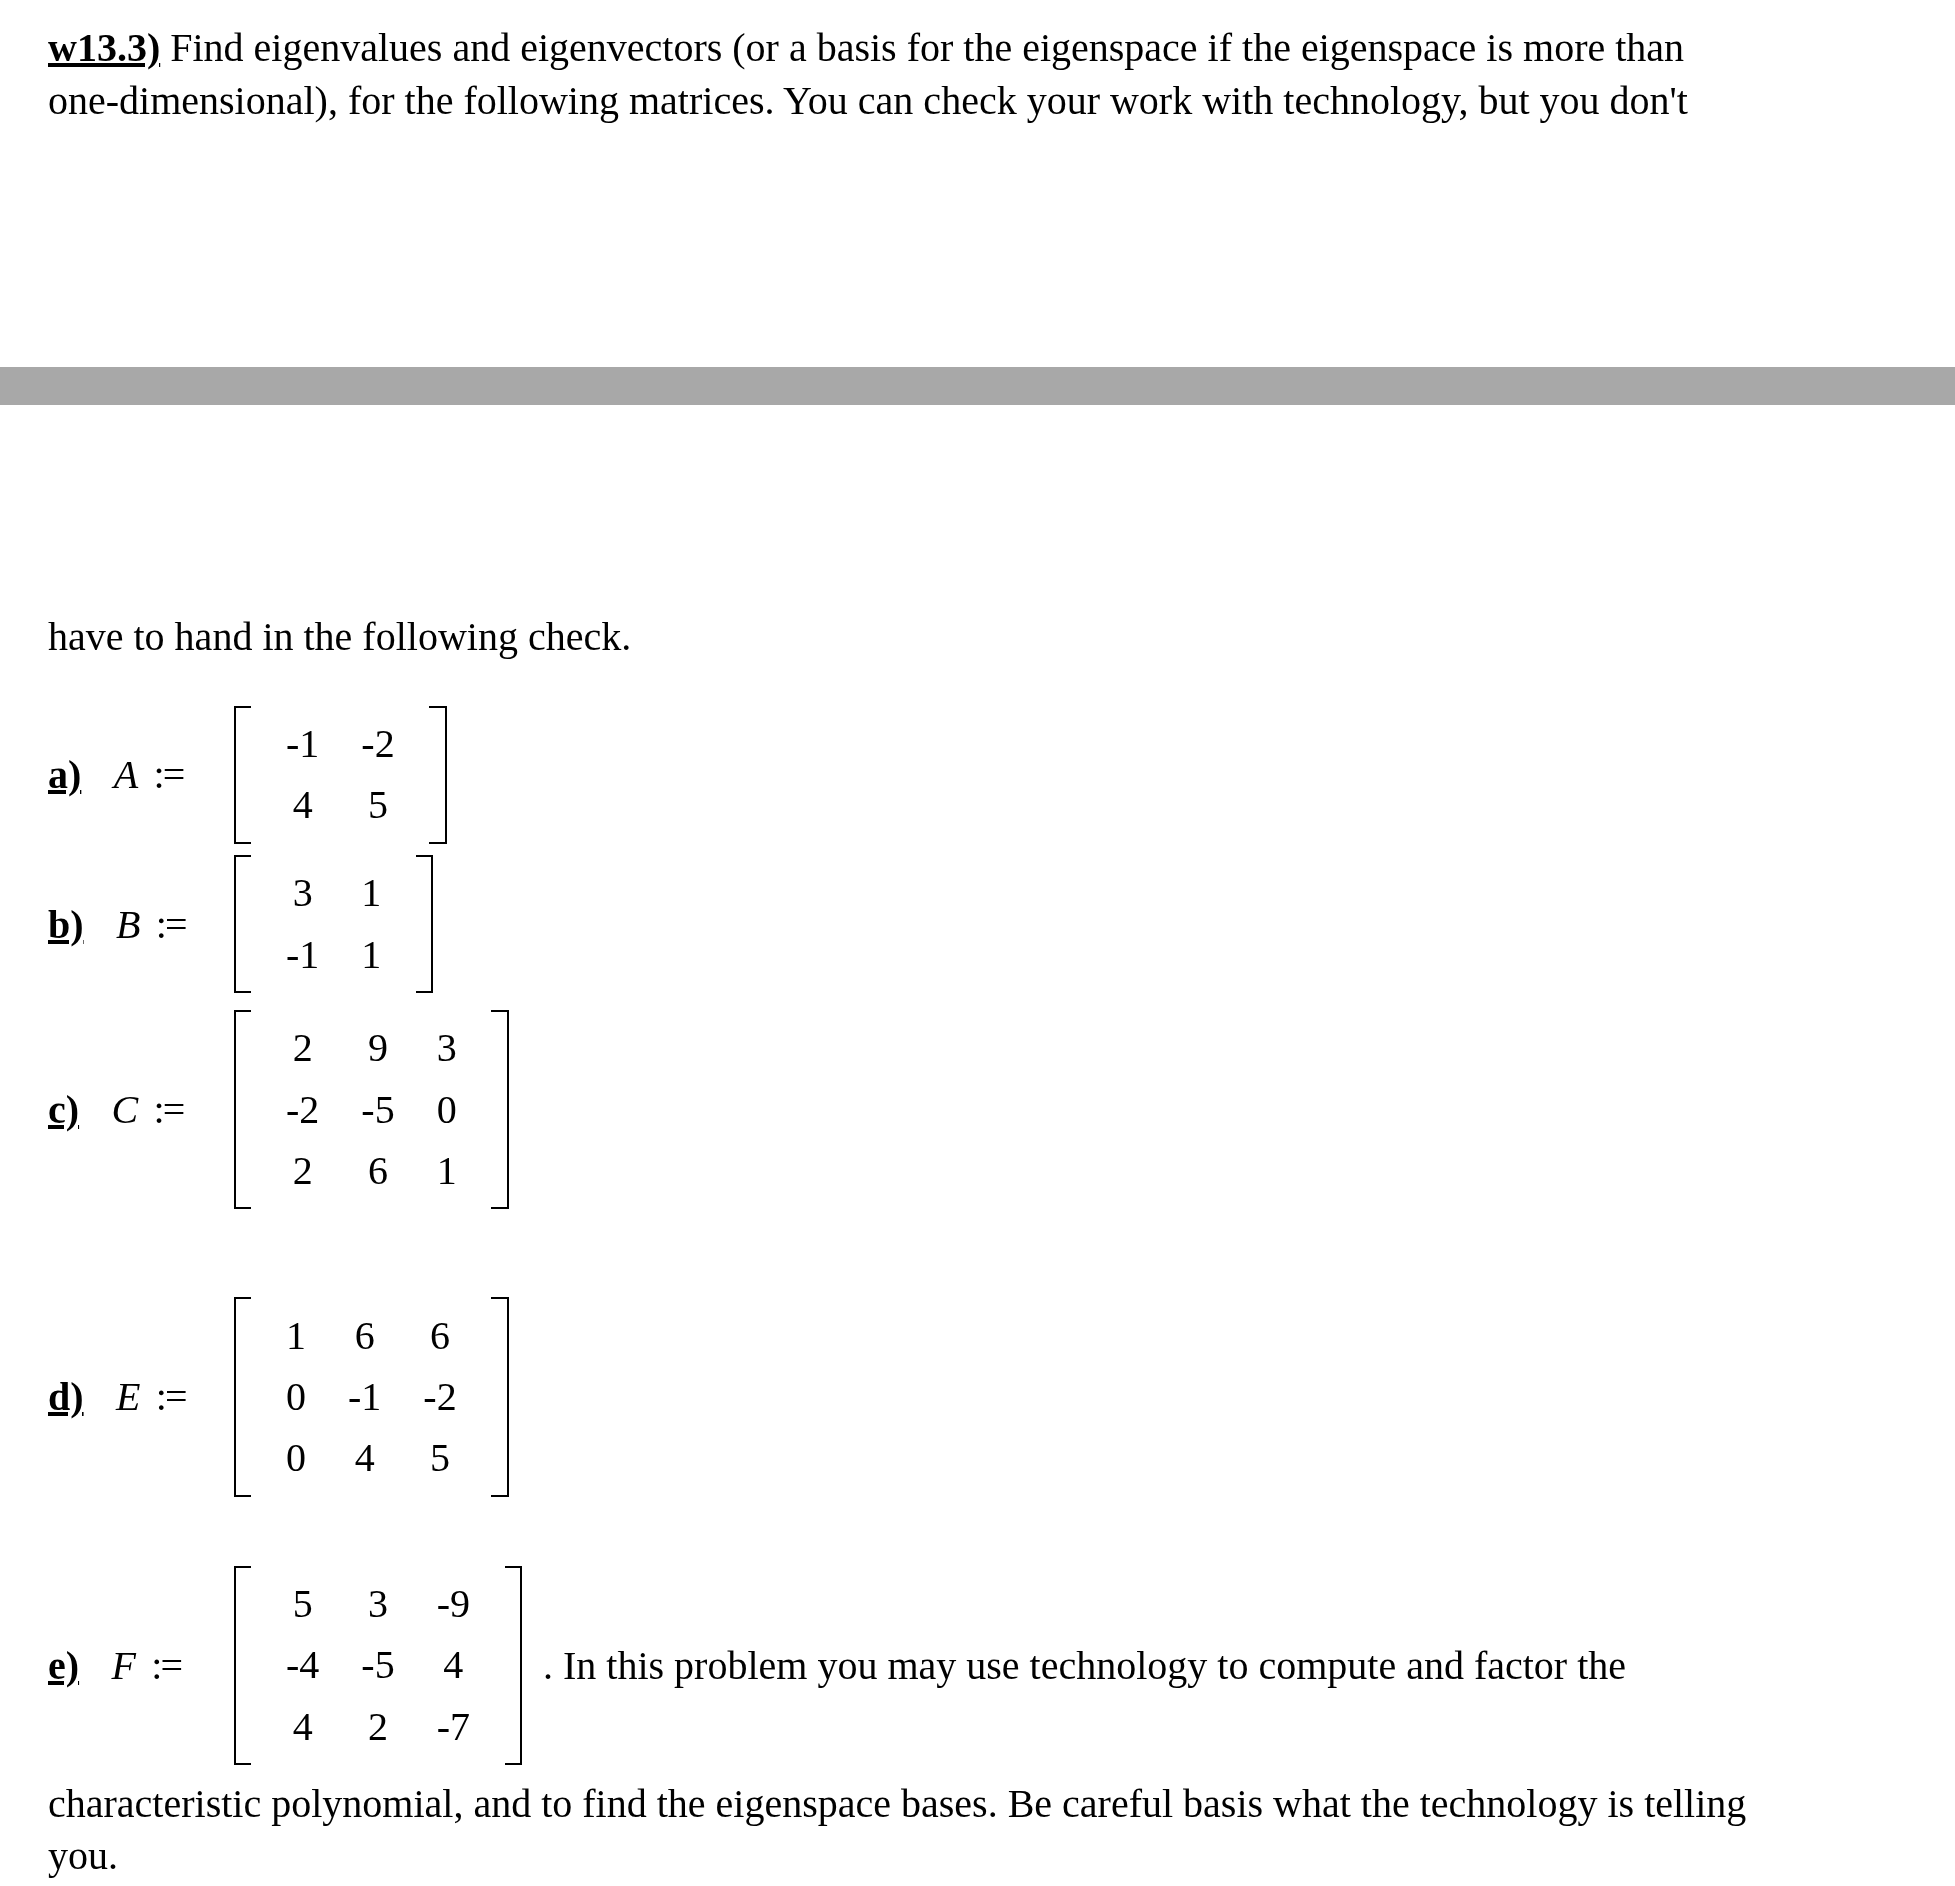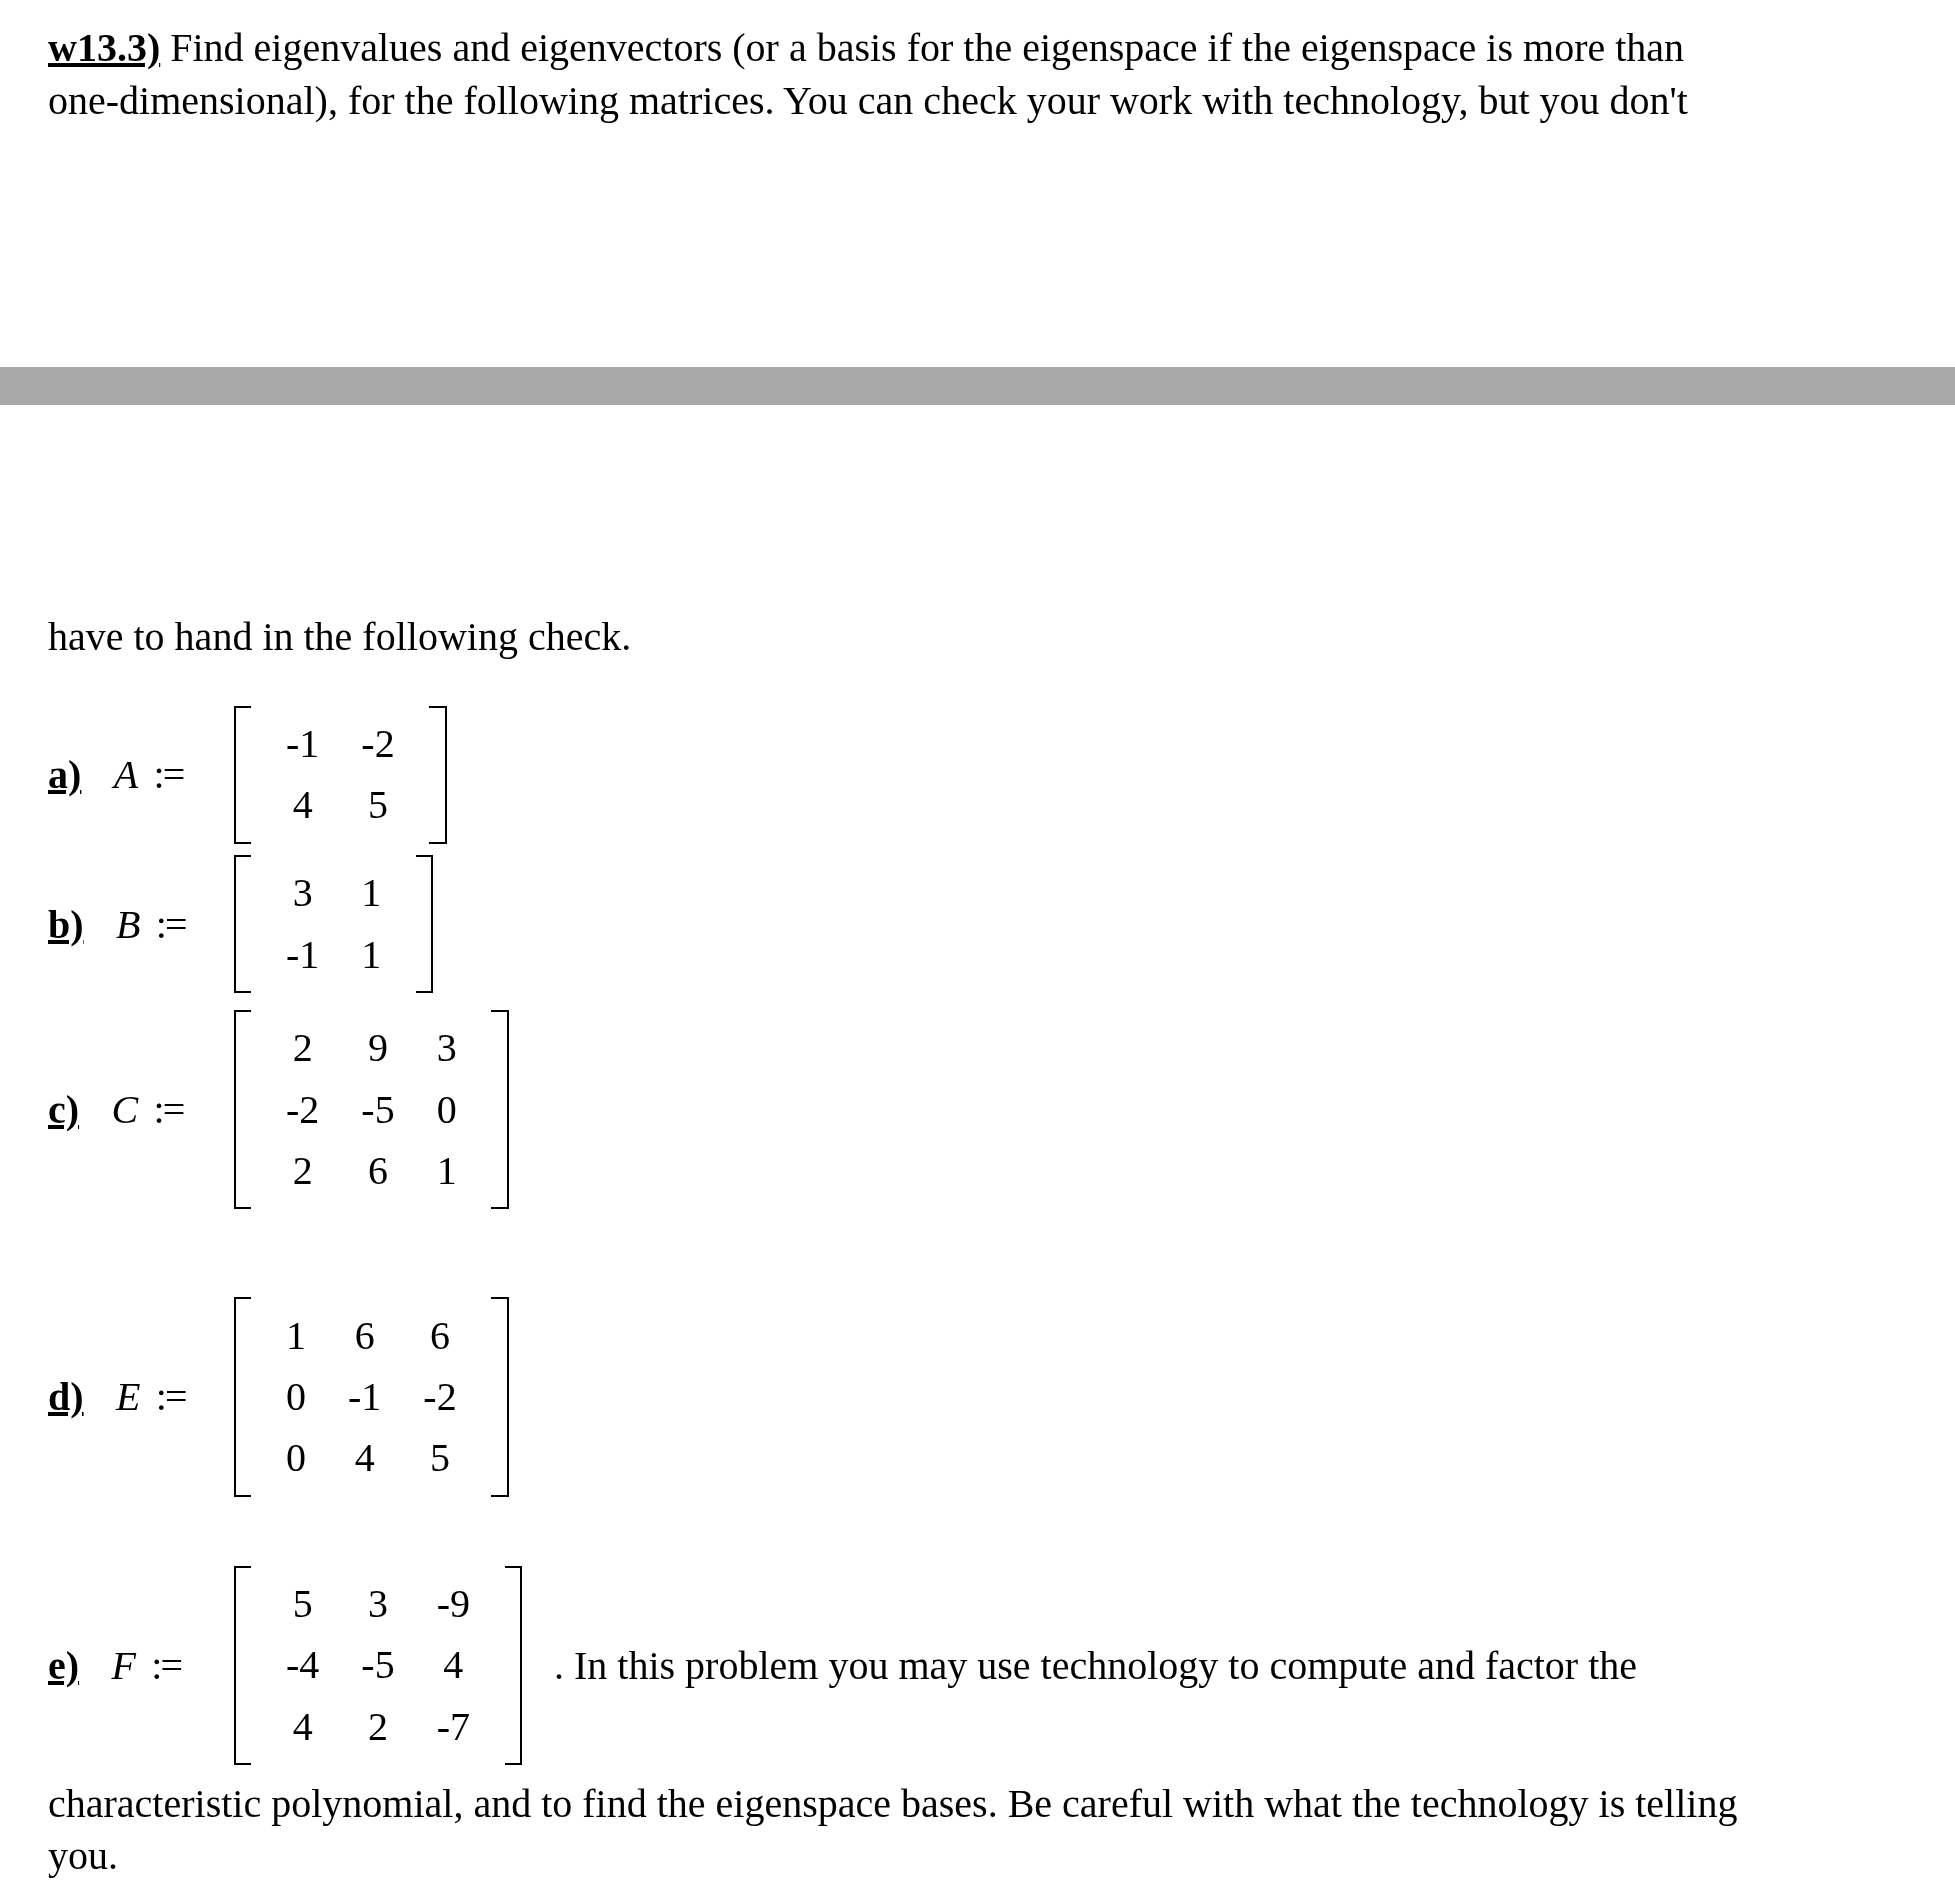--- a/index.html
+++ b/index.html
@@ -84,21 +84,21 @@
   .matrix::after { right: 0; border-left: none; }
   .matrix .cell {
     text-align: center;
     padding: 6.7px 21px;
     min-width: 44px;
     font-size: 40px;
     line-height: 1.2;
   }
   .p-trailing {
     font-size: 40px;
-    margin-left: 32px;
+    margin-left: 21px;
   }
   .footer {
     margin: 13.4px 29px 0 48px;
     font-size: 40px;
     line-height: 1.3;
   }
 </style>
 </head>
 <body>
 
@@ -198,18 +198,18 @@
           <span class="cell">4</span>
           <span class="cell">2</span>
           <span class="cell">-7</span>
         </span>
       <span class="p-trailing">. In this problem you may use technology to compute and factor the</span>
     </div>
 
   </div>
 
   <p class="footer">
-    <span>characteristic polynomial, and to find the eigenspace bases.  Be careful with what the technology is telling</span><br>
+    <span>characteristic polynomial, and to find the eigenspace bases.  Be careful basis what the technology is telling</span><br>
     <span>you.</span>
   </p>
 
 </div>
 
 
 </body></html>

